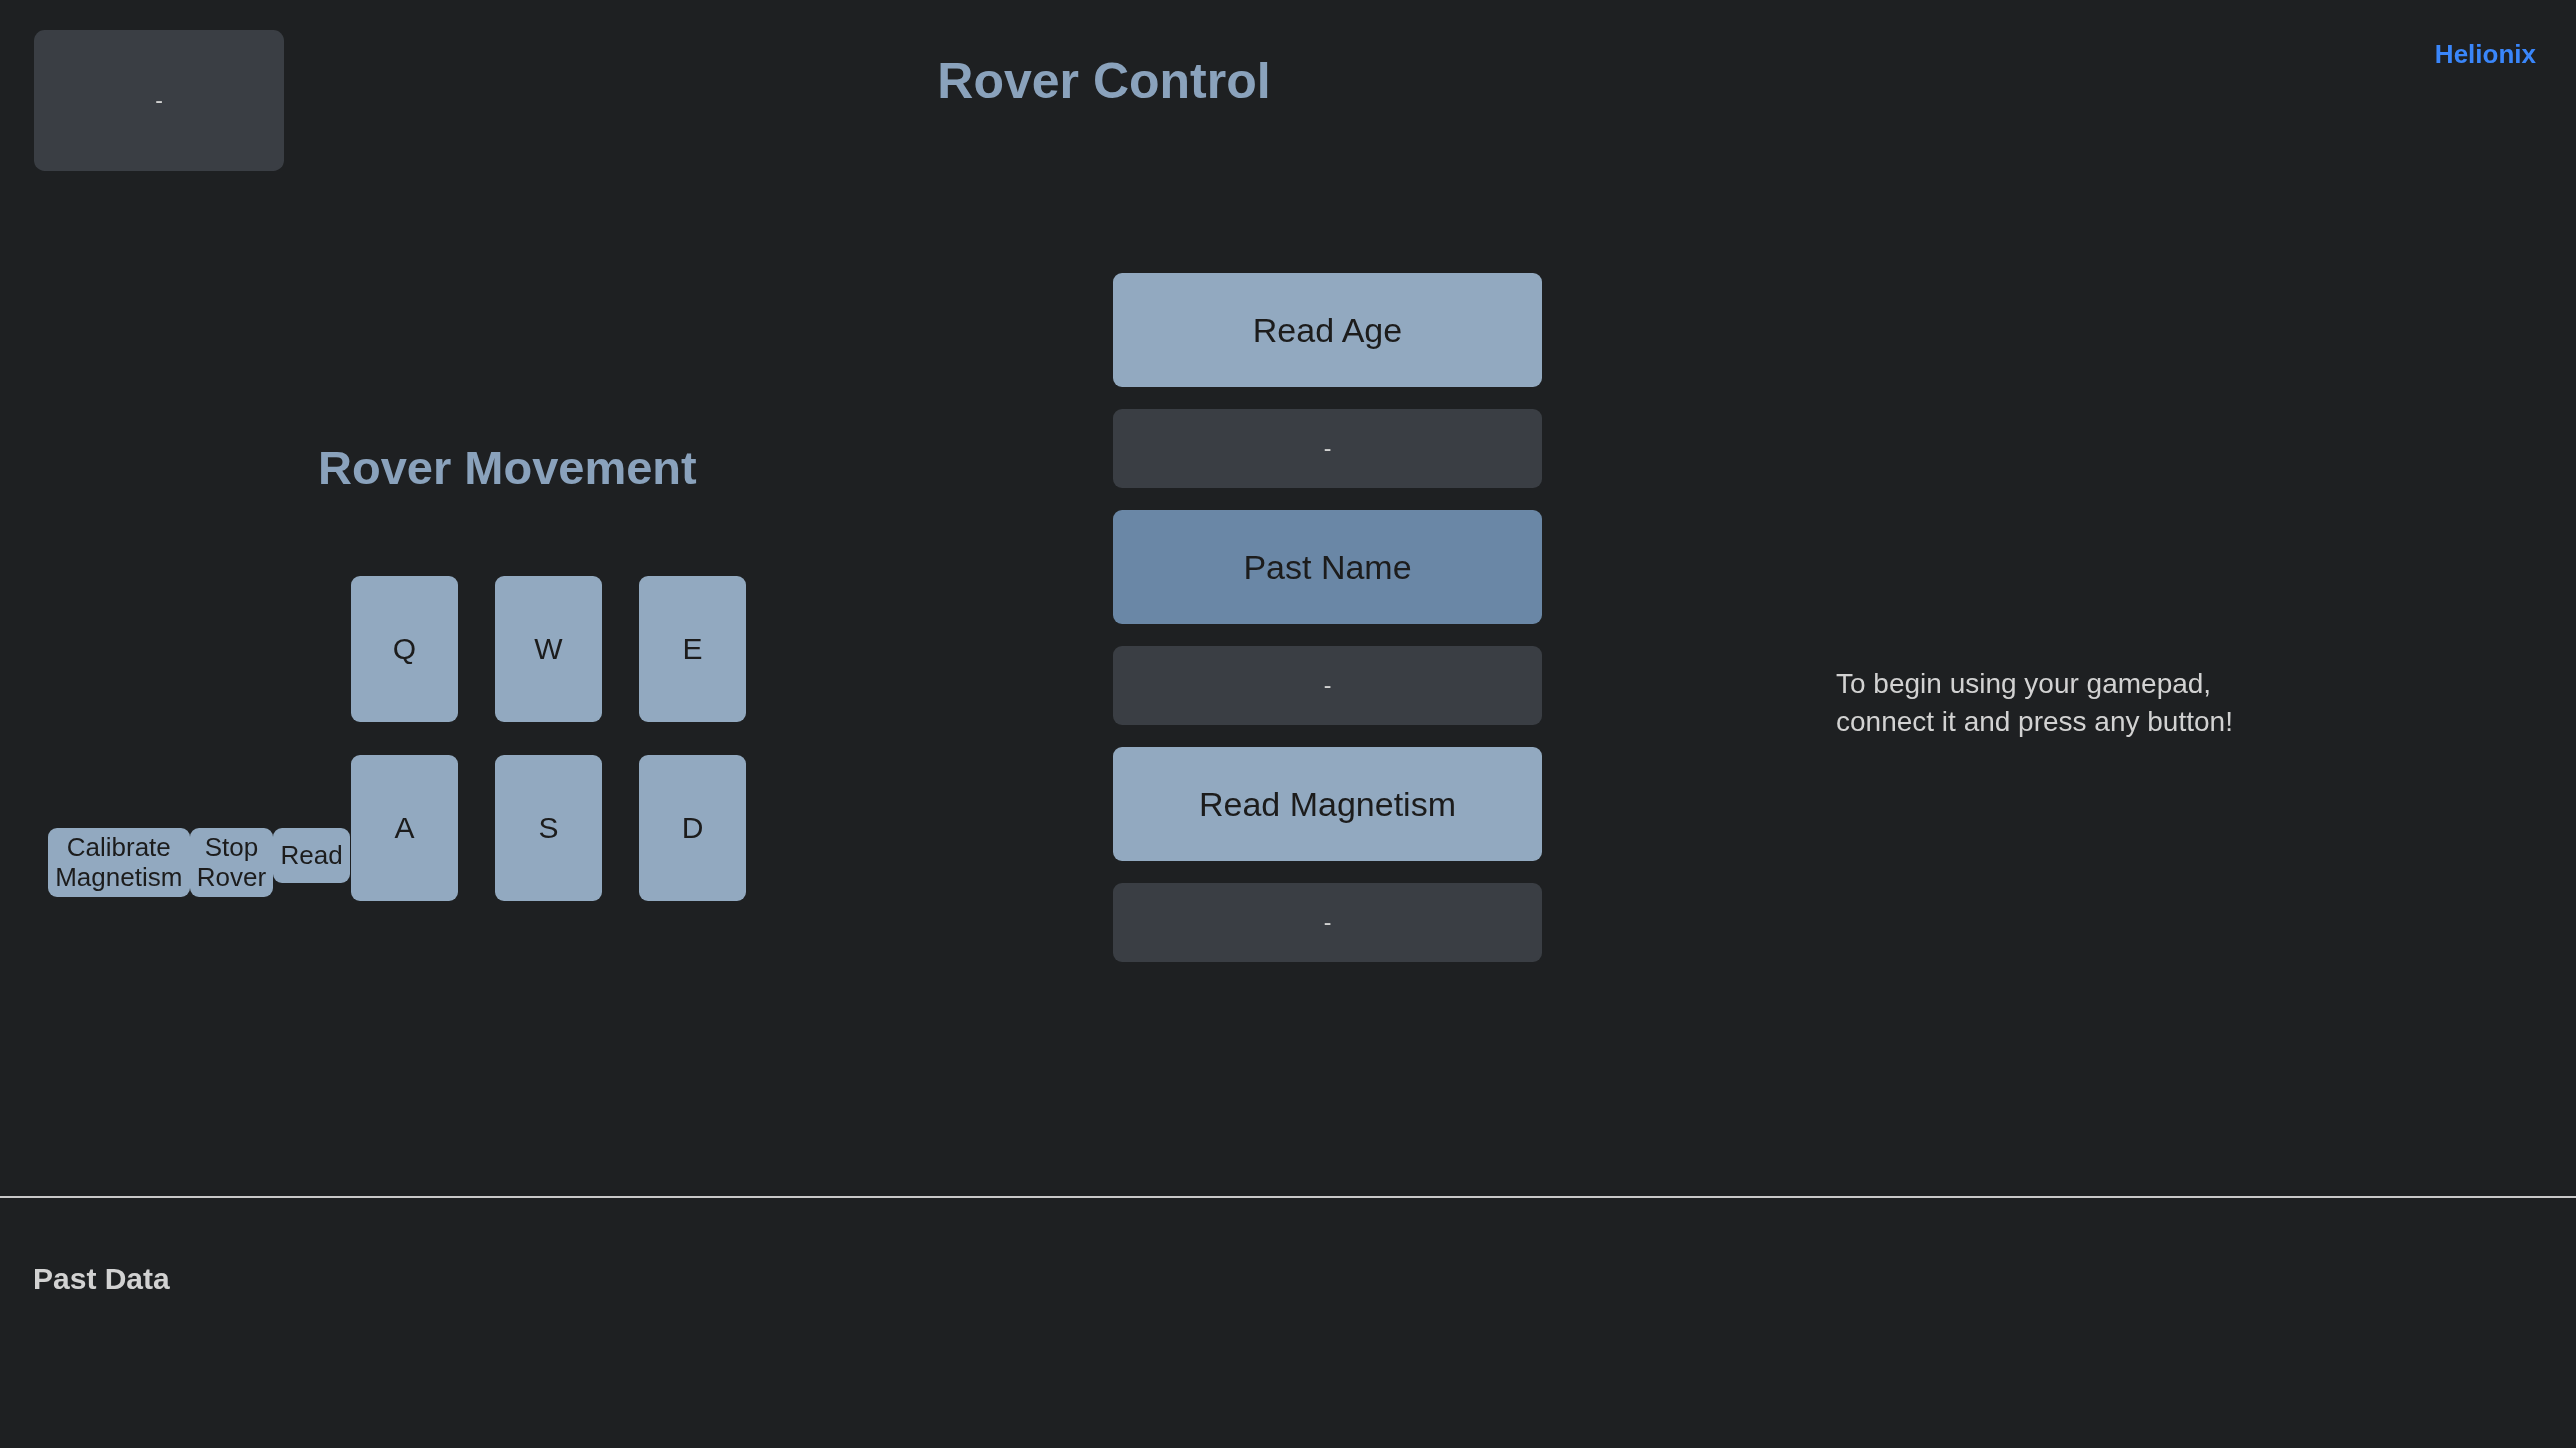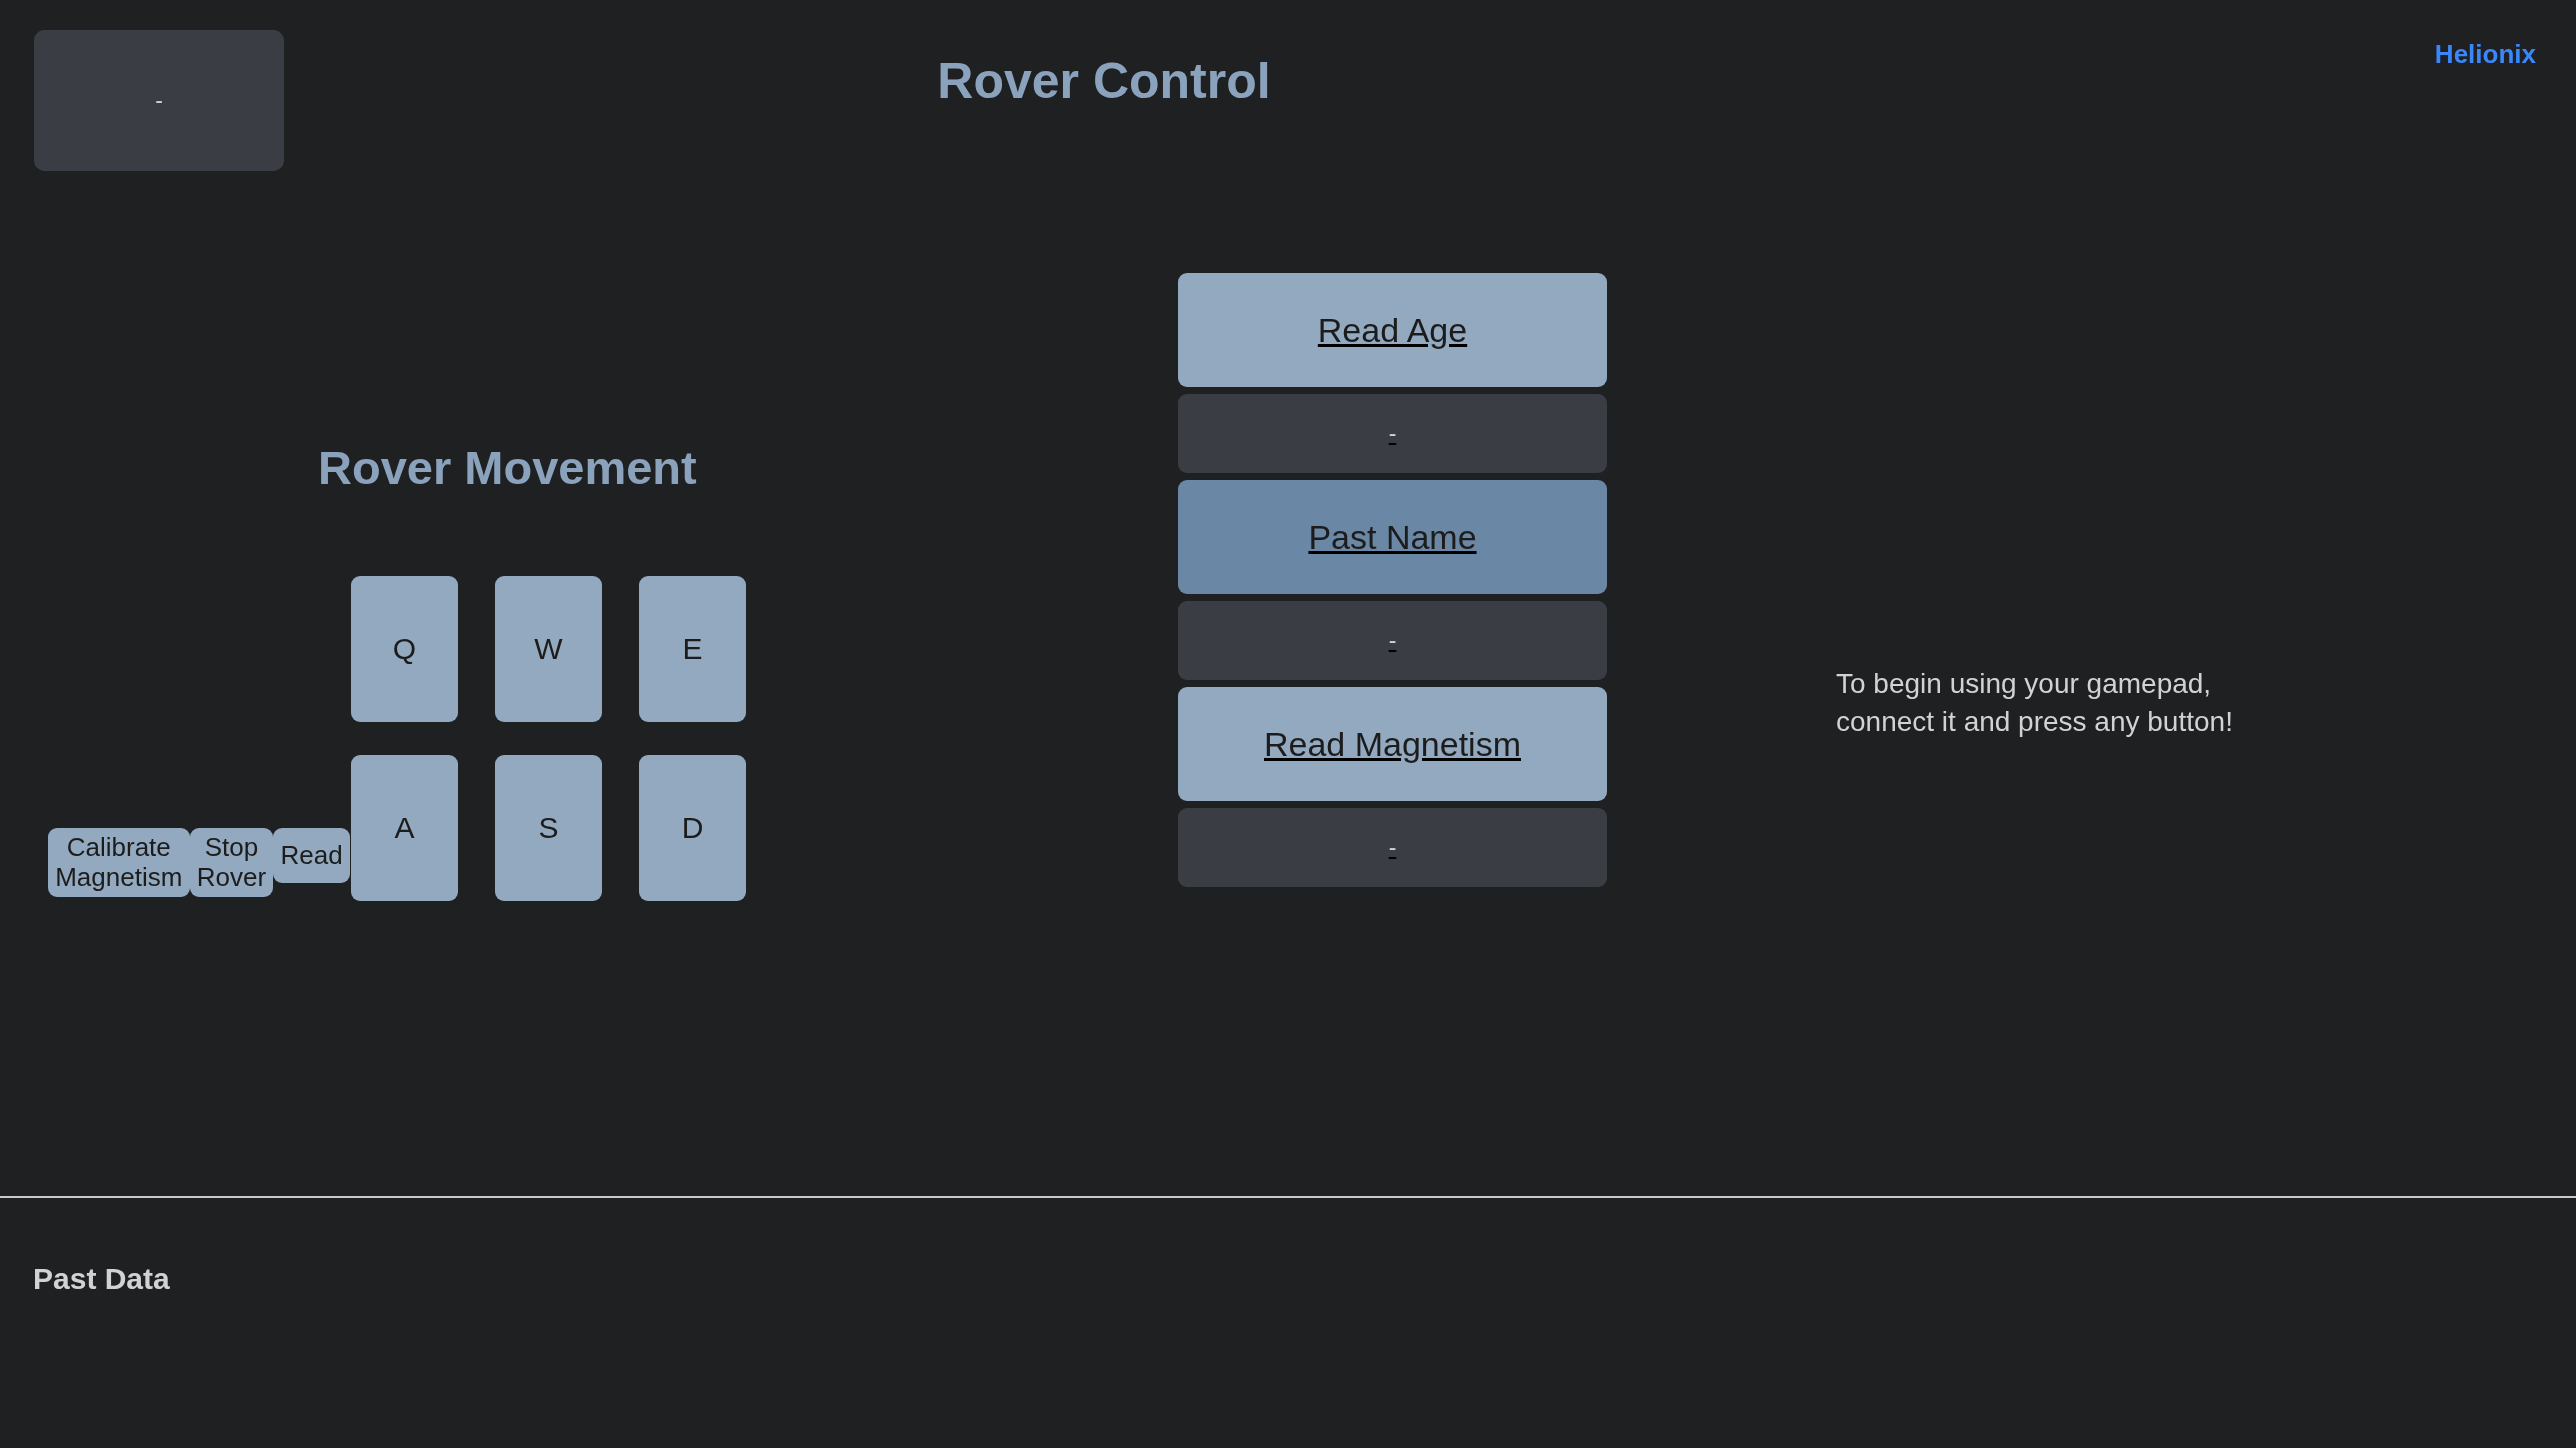--- a/index.html
+++ b/index.html
@@ -65,23 +65,23 @@
     text-align: center; cursor: pointer;
     padding: 5.4px 7.2px;
   }
   .action-btn.two-line { height: 69px; }
   .action-btn.one-line { height: 55px; }
   .gap-sm { height: 3.6px; }
   .gap-lg { height: 23px; }
 
   
   .read-column {
-    position: absolute; left: 1178px; top: 273px;
+    position: absolute; left: 1113px; top: 273px;
     width: 429px;
-    display: flex; flex-direction: column; gap: 7px; text-decoration: underline;
+    display: flex; flex-direction: column; gap: 22px;
   }
   .read-btn {
     width: 429px; height: 114px;
     background: #92a9c0; border: none; border-radius: 9px;
     color: #1c1c1c; font-size: 34px;
     font-family: "Liberation Sans", sans-serif;
     display: flex; align-items: center; justify-content: center;
     cursor: pointer;
   }
   .read-btn.hovered { background: #6a87a6; }

